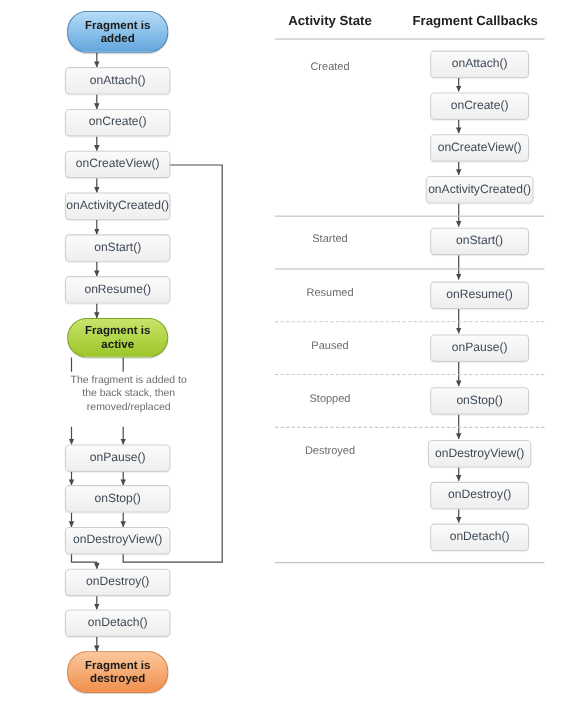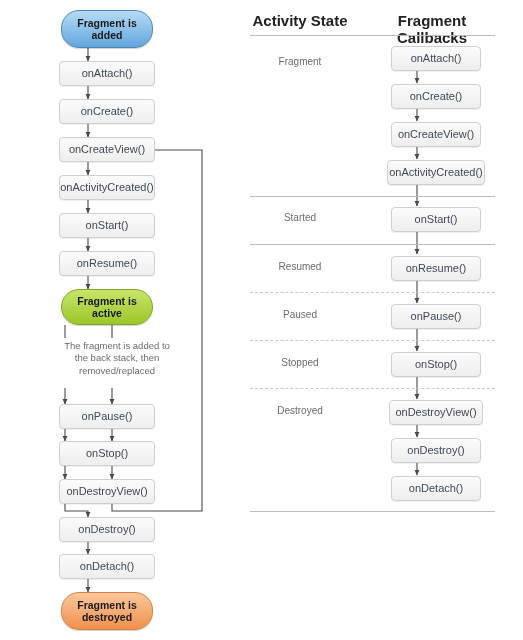--- a/index.html
+++ b/index.html
@@ -52,21 +52,21 @@
     position: absolute;
     color: #6b6b6b;
     font-size: 9.5px;
     line-height: 1.30;
     text-align: center;
   }
 
   
   .col-head {
     position: absolute;
-    font-size: 15px;
+    font-size: 12px;
     font-weight: bold;
     color: #222;
     text-align: center;
   }
   .state-label {
     position: absolute;
     font-size: 10px;
     color: #6b6b6b;
     text-align: center;
   }
@@ -199,21 +199,21 @@
   <div class="col-head" style="left:362px; top:12px; width:140px;">Fragment Callbacks</div>
 
   <div class="rule" style="left:250px; top:35px;  width:245px;"></div>
   <div class="rule" style="left:250px; top:196px; width:245px;"></div>
   <div class="rule" style="left:250px; top:244px; width:245px;"></div>
   <div class="rule-dash" style="left:250px; top:292px; width:245px;"></div>
   <div class="rule-dash" style="left:250px; top:340px; width:245px;"></div>
   <div class="rule-dash" style="left:250px; top:388px; width:245px;"></div>
   <div class="rule" style="left:250px; top:511px; width:245px;"></div>
 
-  <div class="state-label" style="left:245px; top:56px;  width:110px;">Fragment</div>
+  <div class="state-label" style="left:245px; top:56px;  width:110px;">Created</div>
   <div class="state-label" style="left:245px; top:212px; width:110px;">Started</div>
   <div class="state-label" style="left:245px; top:261px; width:110px;">Resumed</div>
   <div class="state-label" style="left:245px; top:309px; width:110px;">Paused</div>
   <div class="state-label" style="left:245px; top:357px; width:110px;">Stopped</div>
   <div class="state-label" style="left:245px; top:405px; width:110px;">Destroyed</div>
 
   <div class="node cb" style="left:372px; top:46px;  width:90px; height:25px;">
     <span>onAttach()</span>
   </div>
   <div class="node cb" style="left:372px; top:84px;  width:90px; height:25px;">

